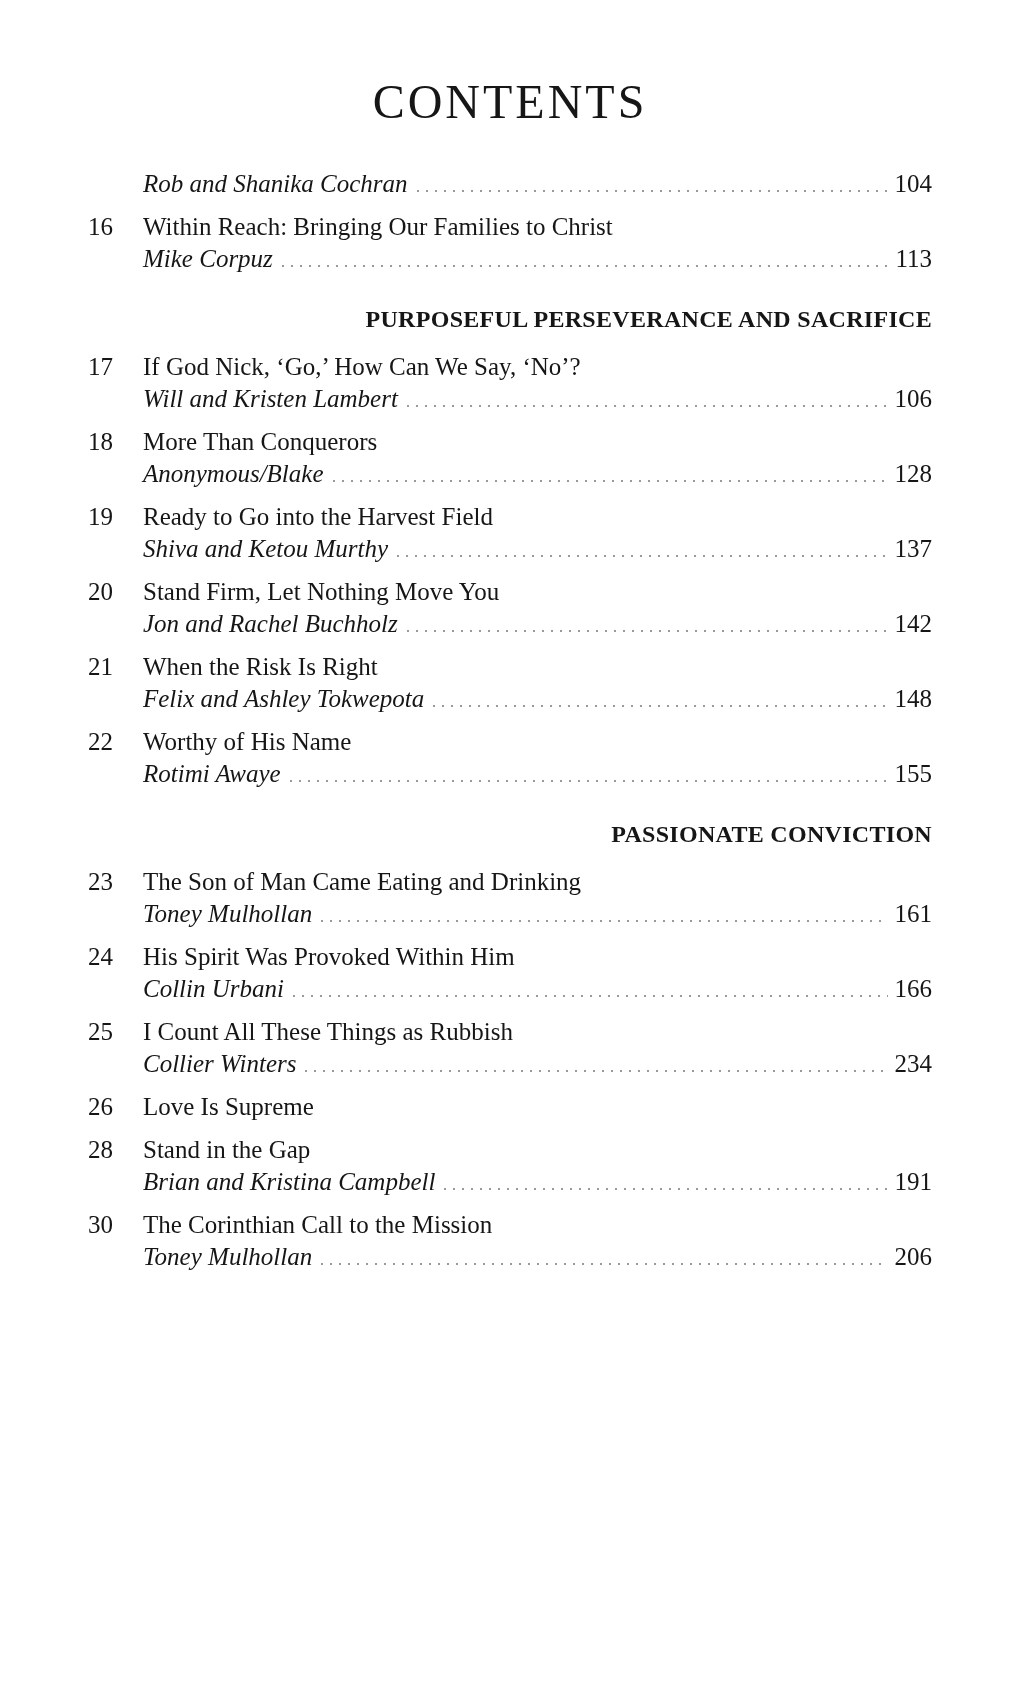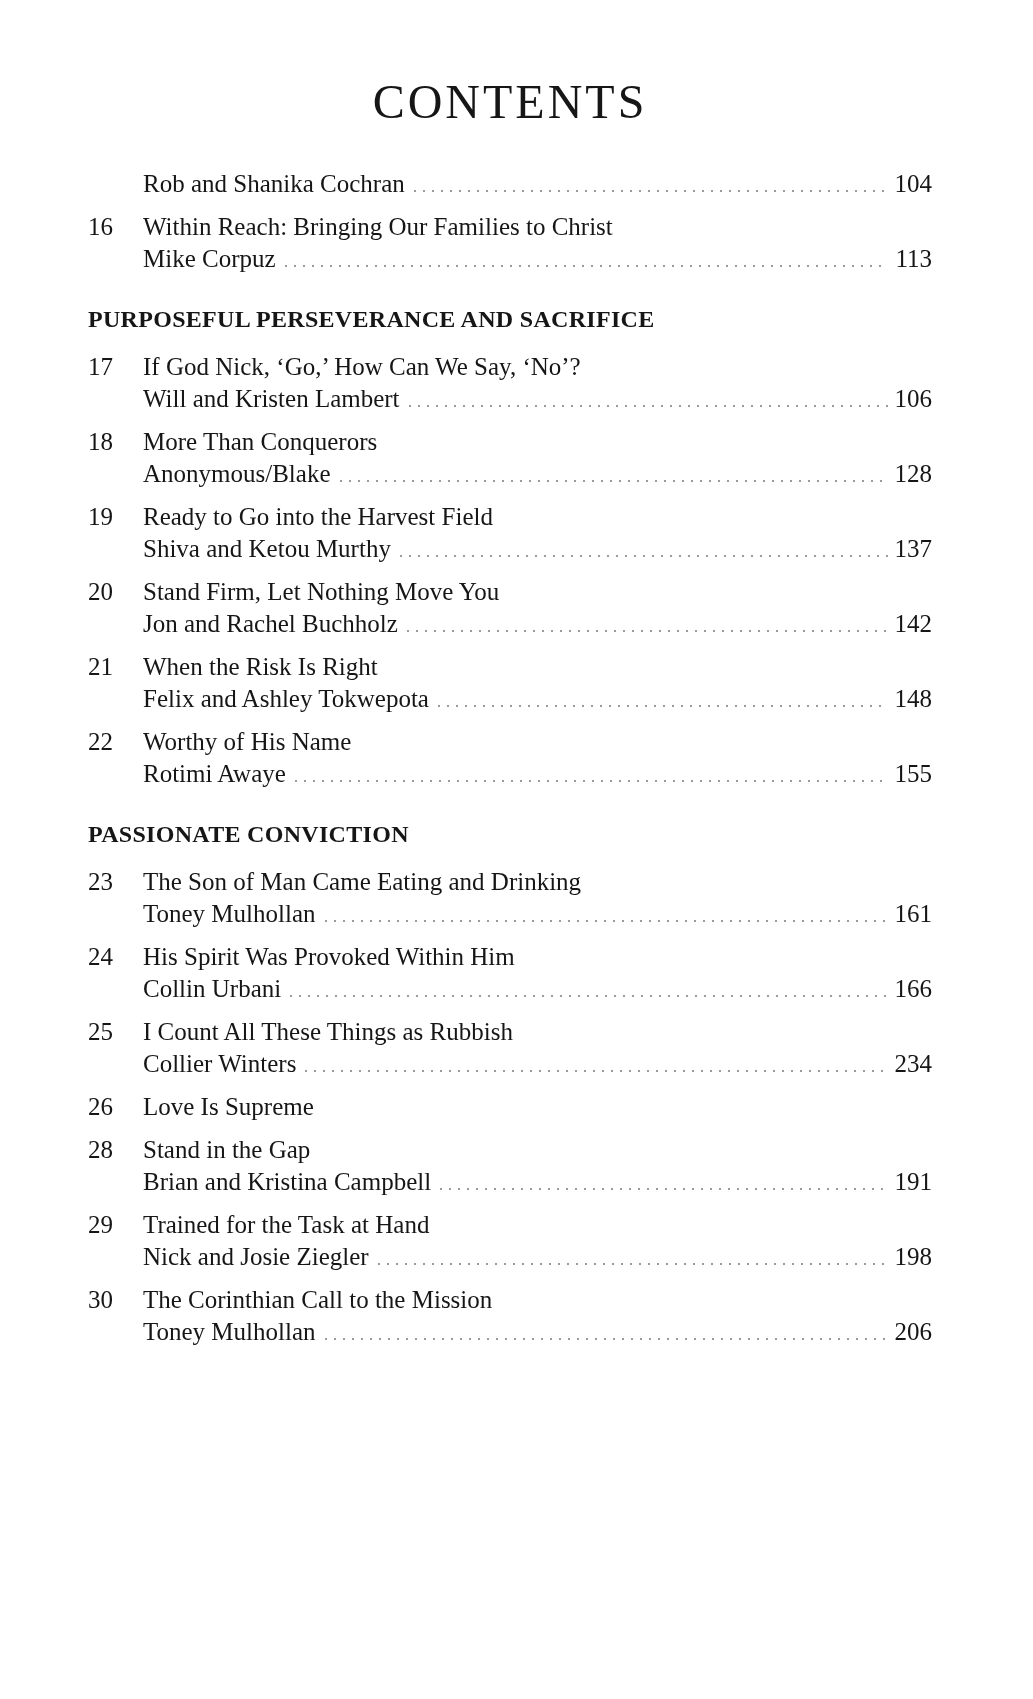--- a/index.html
+++ b/index.html
@@ -20,21 +20,21 @@
   }
   .contents-title {
     text-align: center;
     font-size: 48px;
     line-height: 52px;
     font-weight: 400;
     letter-spacing: 3px;
     margin: 0 0 40px 0;
   }
   .group-heading {
-    text-align: left;
+    text-align: right;
     font-weight: 700;
     font-size: 24px;
     line-height: 28px;
     letter-spacing: 0.3px;
     margin: 30px 0 18px 0;
   }
   .entry {
     margin-bottom: 11px;
     font-size: 25px;
   }
@@ -52,20 +52,21 @@
   .entry-line2 {
     display: flex;
     align-items: flex-end;
     line-height: 32px;
   }
   .num-spacer {
     flex: 0 0 55px;
     width: 55px;
   }
   .entry-author {
+    font-style: italic;
     white-space: nowrap;
   }
   .leader {
     flex: 1 1 auto;
     height: 2px;
     margin: 0 7px 8px 9px;
     background-image: repeating-linear-gradient(
       to right,
       #9a9a9a 0, #9a9a9a 2px,
       transparent 2px, transparent 9px
@@ -230,32 +231,20 @@
           </div>
           <div class="entry-line2">
             <span class="num-spacer"></span>
             <span class="entry-author">Brian and Kristina Campbell</span>
             <span class="leader"></span>
             <span class="entry-page">191</span>
           </div>
         </div>
         <div class="entry">
           <div class="entry-line1">
-            <span class="entry-num">29</span>
-            <span class="entry-title">Trained for the Task at Hand</span>
-          </div>
-          <div class="entry-line2">
-            <span class="num-spacer"></span>
-            <span class="entry-author">Nick and Josie Ziegler</span>
-            <span class="leader"></span>
-            <span class="entry-page">198</span>
-          </div>
-        </div>
-        <div class="entry">
-          <div class="entry-line1">
             <span class="entry-num">30</span>
             <span class="entry-title">The Corinthian Call to the Mission</span>
           </div>
           <div class="entry-line2">
             <span class="num-spacer"></span>
             <span class="entry-author">Toney Mulhollan</span>
             <span class="leader"></span>
             <span class="entry-page">206</span>
           </div>
         </div>

